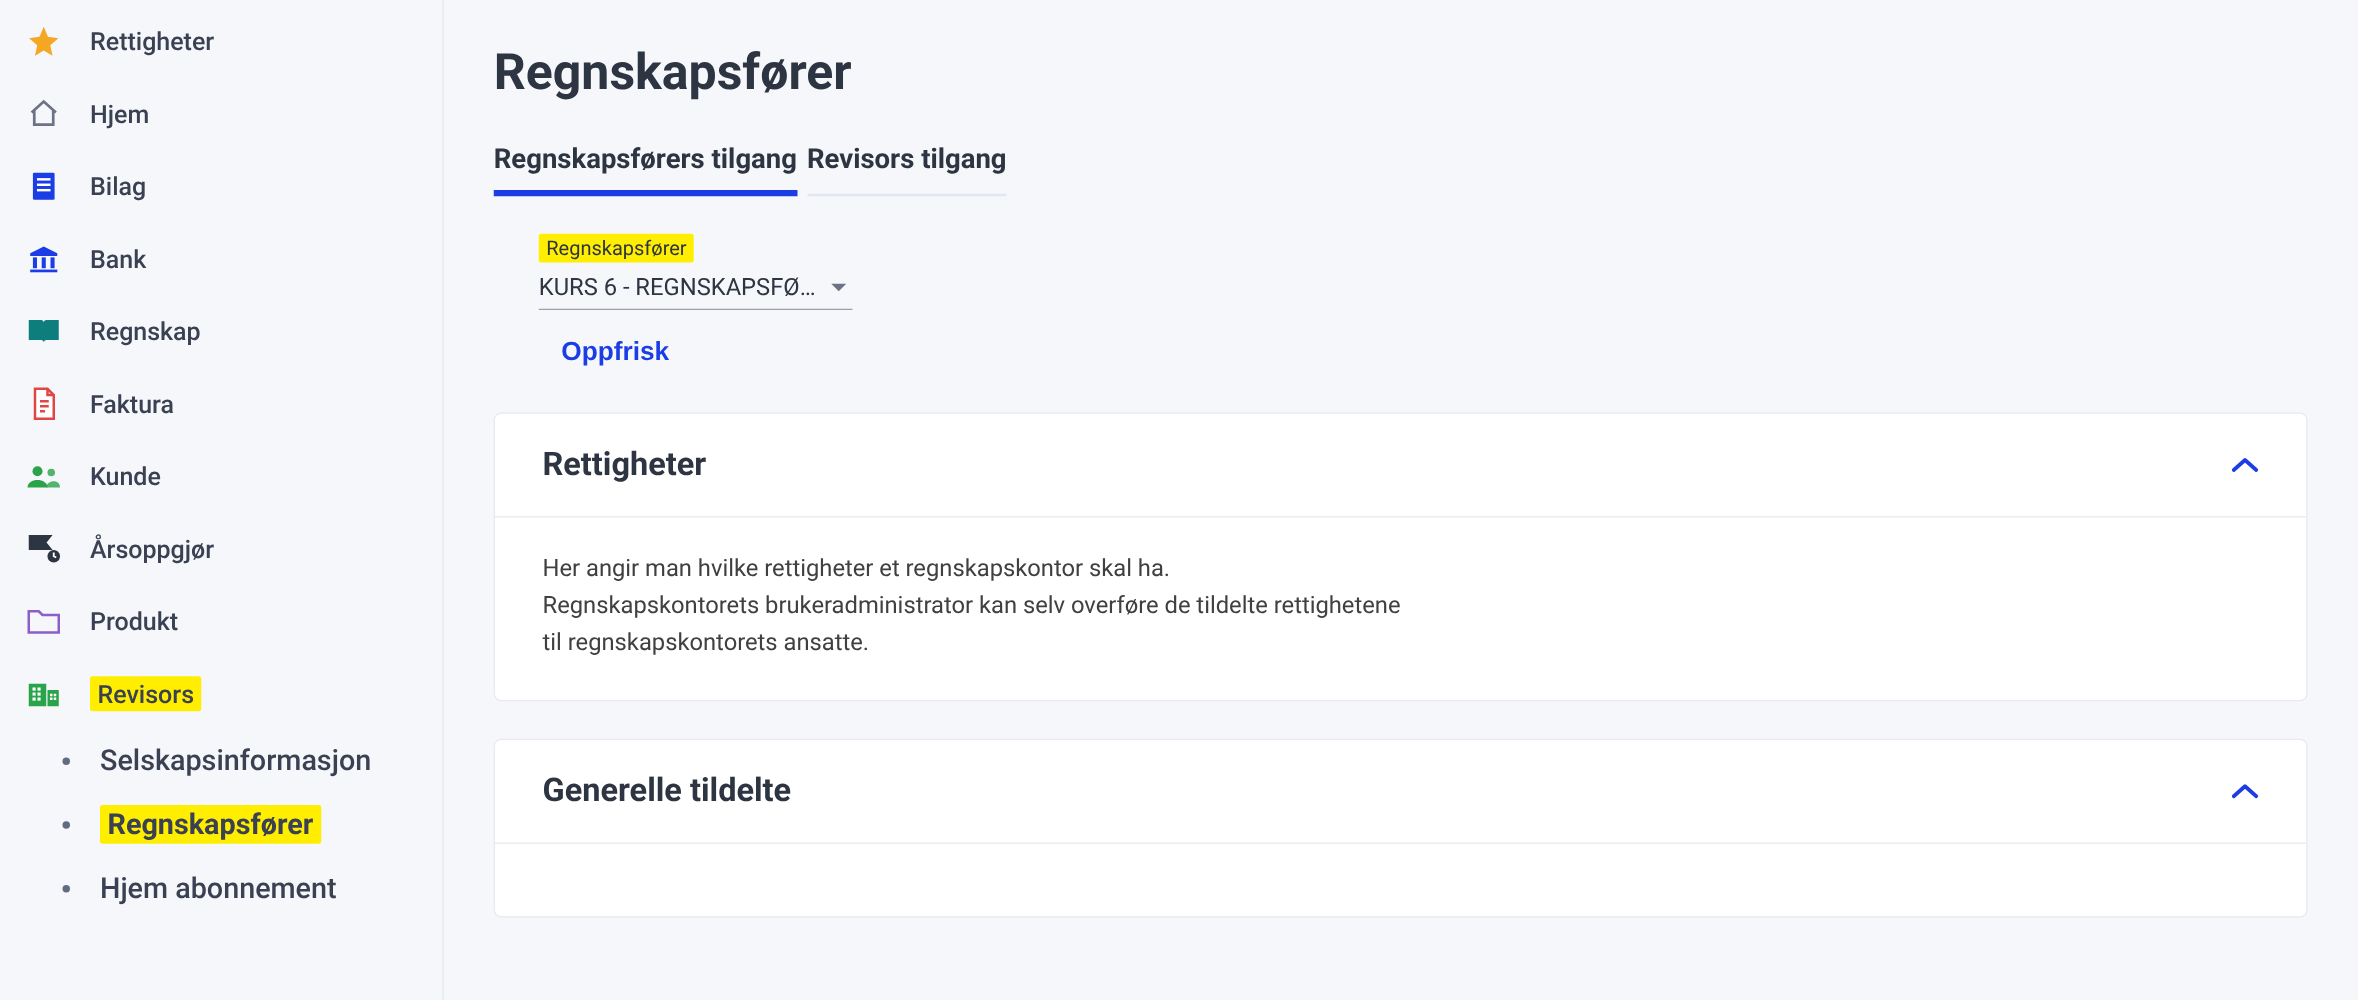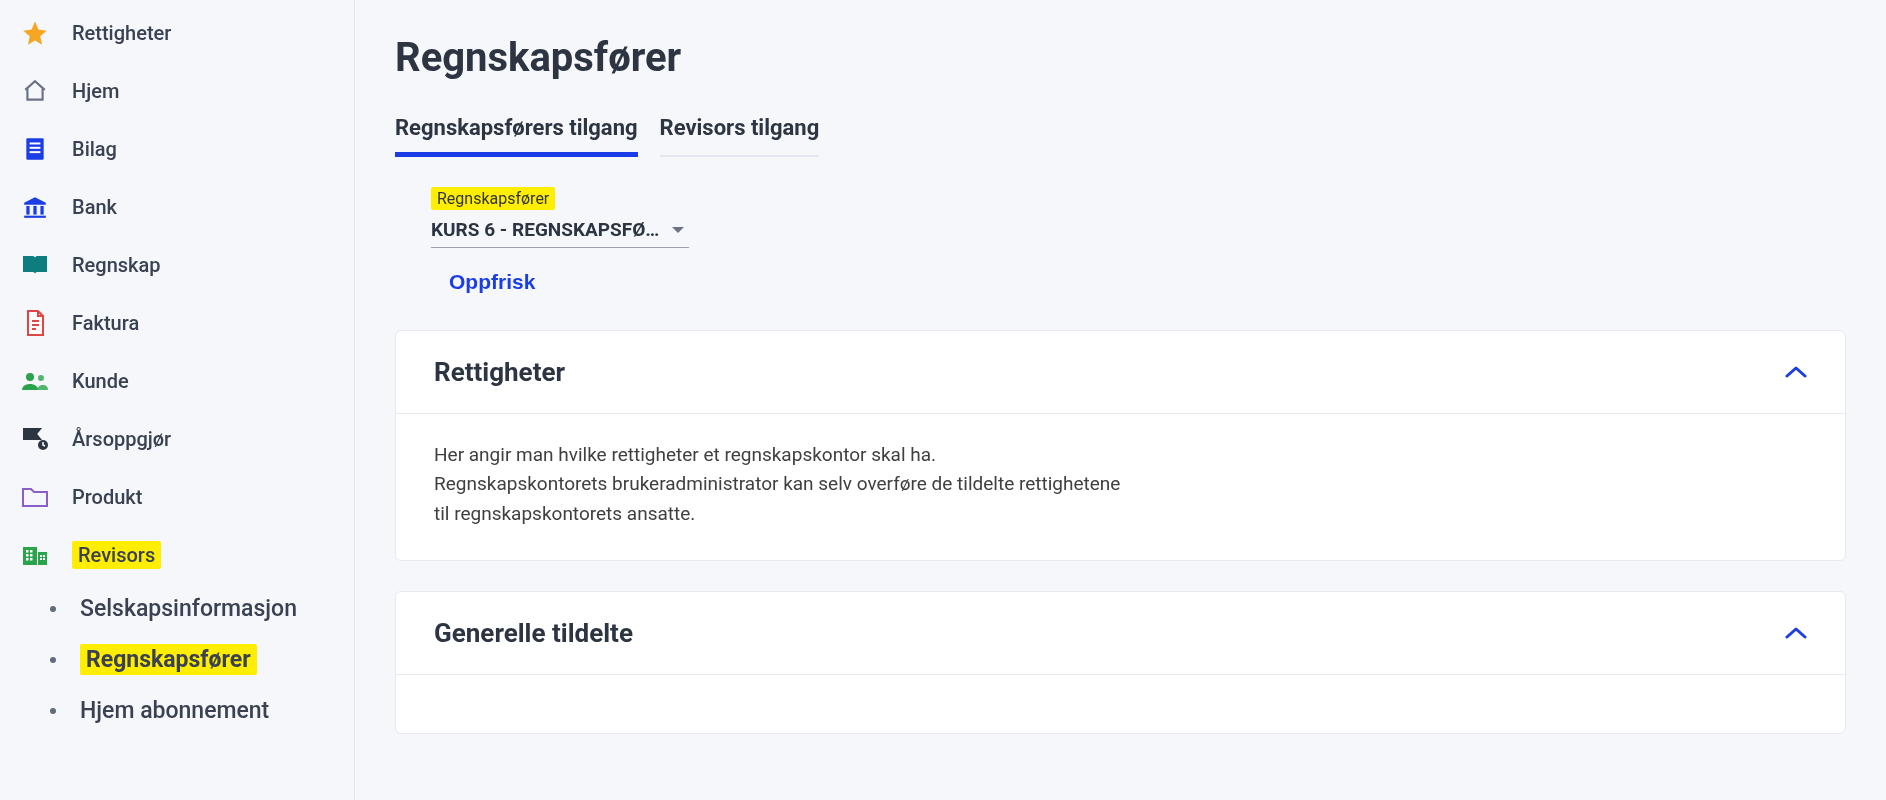--- a/index.html
+++ b/index.html
@@ -76,21 +76,21 @@
     overflow-y: auto;
   }
   .page-title {
     font-size: 40px;
     font-weight: 700;
     color: #2d3442;
     margin-bottom: 34px;
   }
   .tabs {
     display: flex;
-    gap: 22px;
+    gap: 8px;
     margin-bottom: 30px;
   }
   .tab {
     font-size: 22px;
     font-weight: 700;
     color: #2d3442;
     padding-bottom: 12px;
     cursor: pointer;
     border-bottom: 5px solid transparent;
   }
@@ -122,21 +122,20 @@
   .select-box {
     display: inline-flex;
     align-items: center;
     gap: 12px;
     font-size: 19px;
     color: #2d3442;
     border-bottom: 1px solid #9aa0ad;
     padding: 4px 4px 6px 0;
     max-width: 290px;
     cursor: pointer;
-    font-weight: bold;
   }
   .select-value {
     white-space: nowrap;
     overflow: hidden;
     text-overflow: ellipsis;
     max-width: 240px;
   }
   .refresh-btn {
     color: #1b3de6;
     font-weight: 700;

